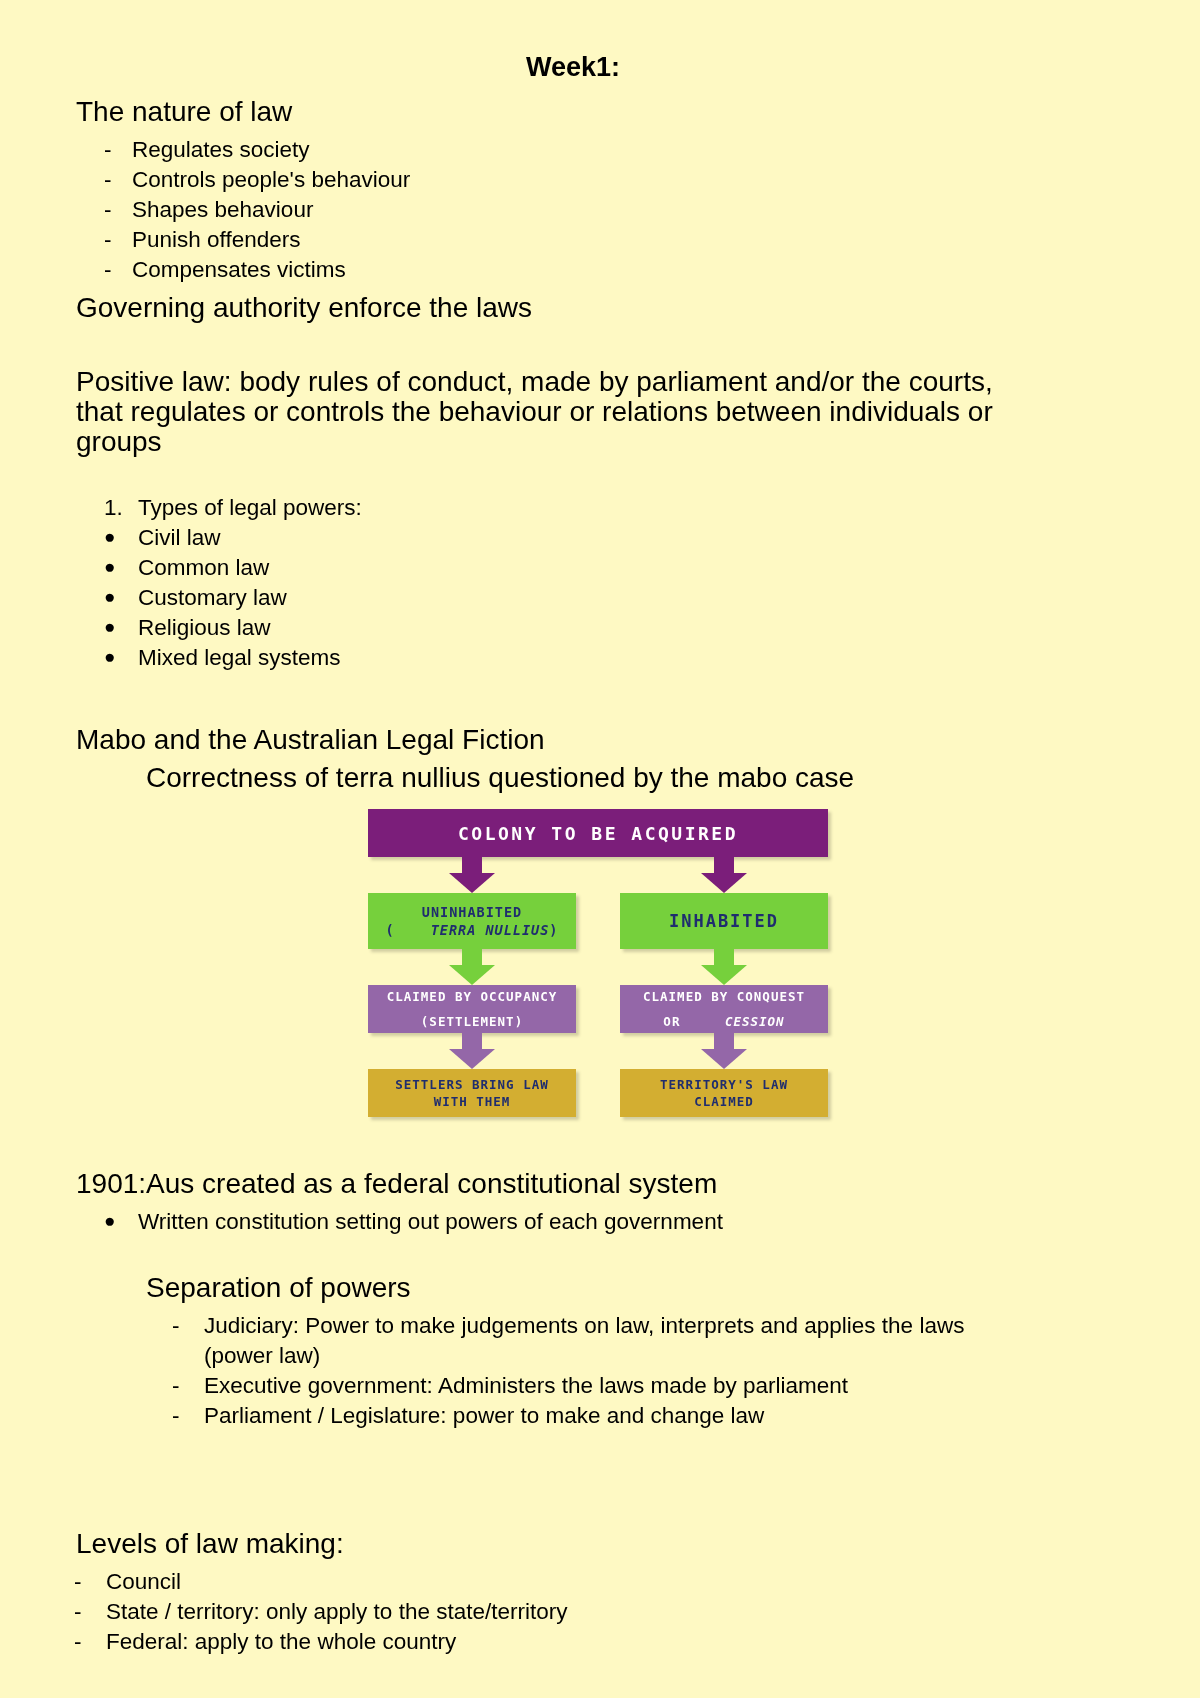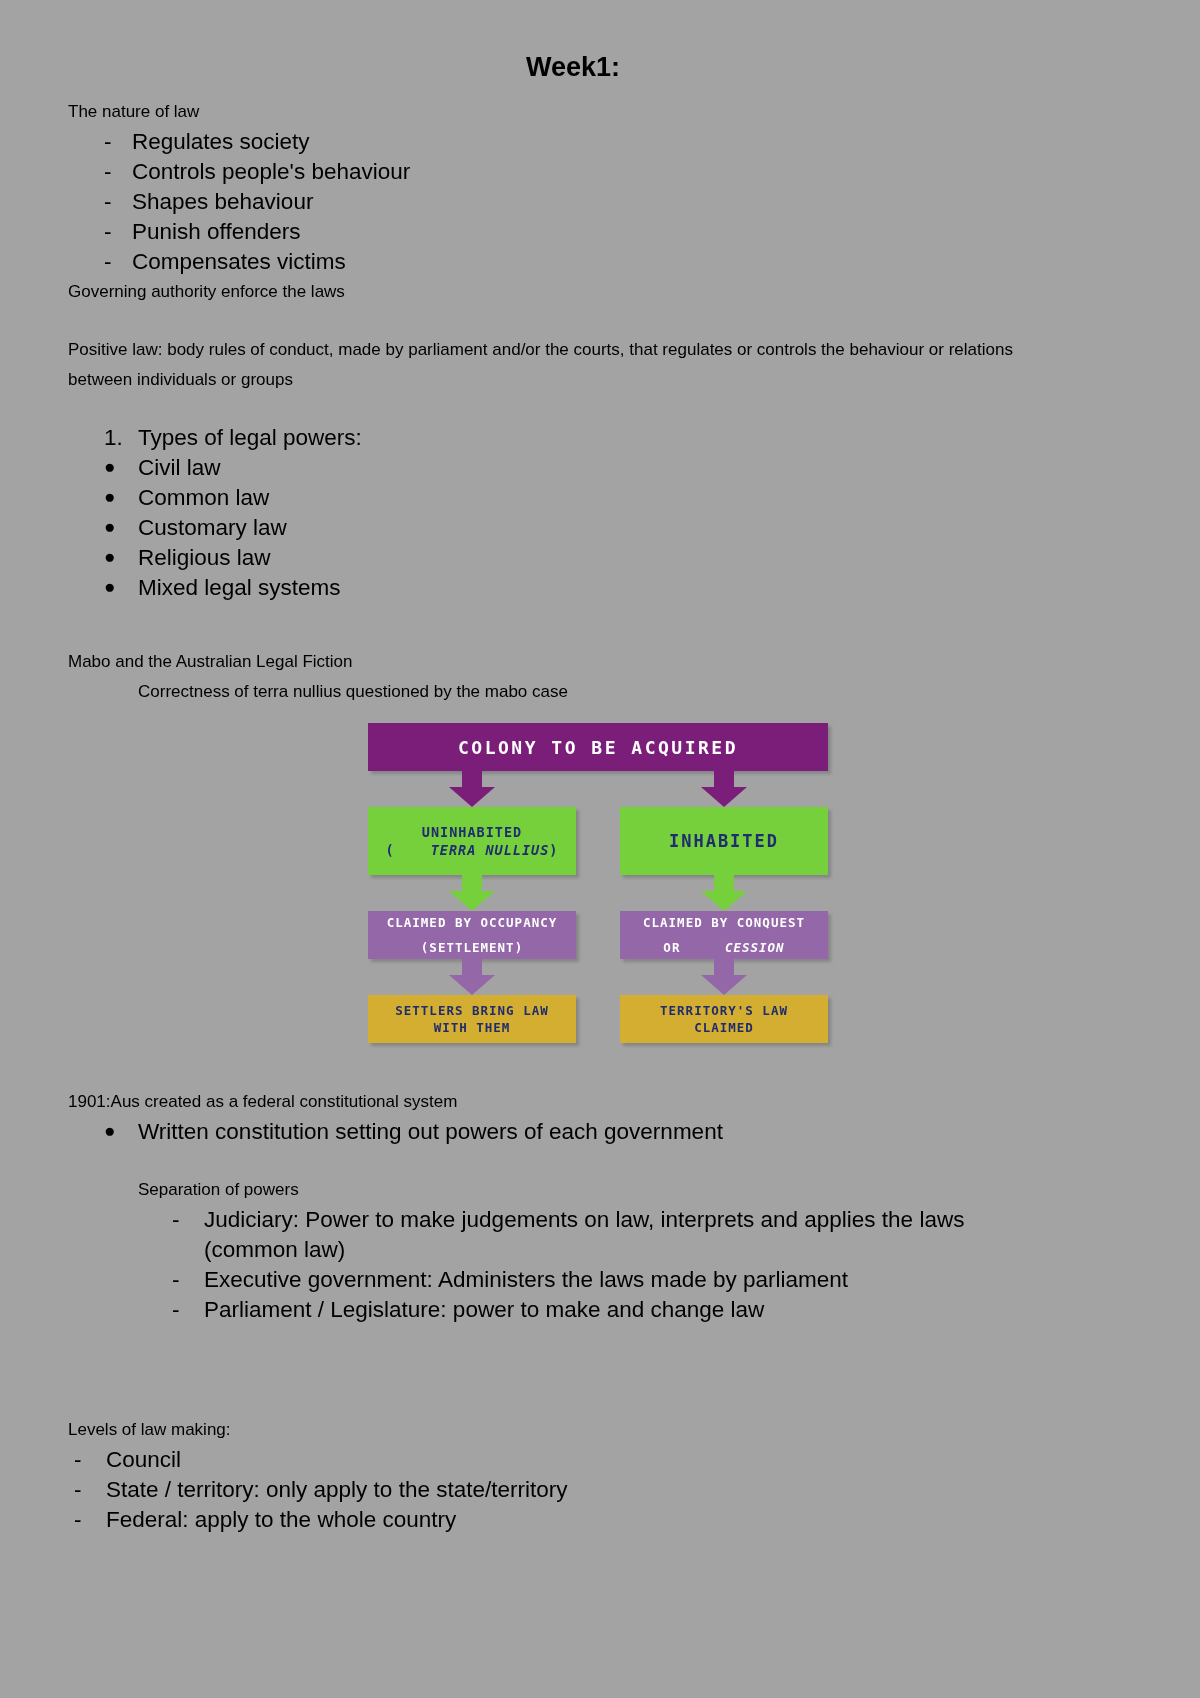--- a/index.html
+++ b/index.html
@@ -9,44 +9,44 @@
     background: #ffffff;
   }
   body {
     font-family: "Liberation Sans", sans-serif;
     color: #000000;
   }
   .page {
     position: relative;
     width: 1200px;
     height: 1698px;
-    background: #a3a3a3;
+    background: #fef9c3;
     overflow: hidden;
     box-sizing: border-box;
     padding: 16px;
     text-decoration: underline;
   }
   .doc {
     position: absolute;
     left: 68px;
     top: 52px;
     width: 1010px;
   }
   .title {
     text-align: center;
     font-size: 27px;
     font-weight: bold;
     letter-spacing: 0px;
     margin: 0 0 14px 0;
     font-family: "Liberation Sans", sans-serif;
   }
   .para {
-    font-size: 17px;
+    font-size: 28px;
     line-height: 30px;
-    margin: 0;
+    margin: 8px;
     white-space: normal;
   }
   .para.wide { width: 960px; }
   .spacer-md { height: 28px; }
   .spacer-lg { height: 44px; }
   .spacer-xl { height: 90px; }
 
   ul.dashlist, ul.dotlist, ol.numlist {
     list-style: none;
     margin: 0;
@@ -129,21 +129,21 @@
   .fc-top {
     width: 460px;
     height: 48px;
     background: #7B1E7A;
     color: #ffffff;
     font-size: 18px;
     letter-spacing: 2.5px;
     margin-bottom: 0;
   }
   .fc-green {
-    height: 68px;
+    height: 56px;
     background: #76D03C;
     color: #1F2D6E;
     font-size: 13.5px;
     line-height: 18px;
   }
   .fc-green.single { font-size: 17px; letter-spacing: 2px; }
   .fc-purple-l {
     height: 48px;
     background: #9467A8;
     color: #ffffff;
@@ -342,21 +342,21 @@
 
     <p class="para">1901:Aus created as a federal constitutional system</p>
     <ul class="dotlist">
       <li><span class="dot">●</span><span>Written constitution setting out powers of each government</span></li>
     </ul>
 
     <div class="spacer-md"></div>
 
     <p class="para indent2">Separation of powers</p>
     <ul class="dashlist indent-deep">
-      <li><span class="dash">-</span><span>Judiciary: Power to make judgements on law, interprets and applies the laws</span><span class="sub">(common law)</span></li>
+      <li><span class="dash">-</span><span>Judiciary: Power to make judgements on law, interprets and applies the laws</span><span class="sub">(power law)</span></li>
       <li><span class="dash">-</span><span>Executive government: Administers the laws made by parliament</span></li>
       <li><span class="dash">-</span><span>Parliament / Legislature: power to make and change law</span></li>
     </ul>
 
     <div class="spacer-xl"></div>
 
     <p class="para">Levels of law making:</p>
     <ul class="dashlist indent-small">
       <li><span class="dash">-</span><span>Council</span></li>
       <li><span class="dash">-</span><span>State / territory: only apply to the state/territory</span></li>

